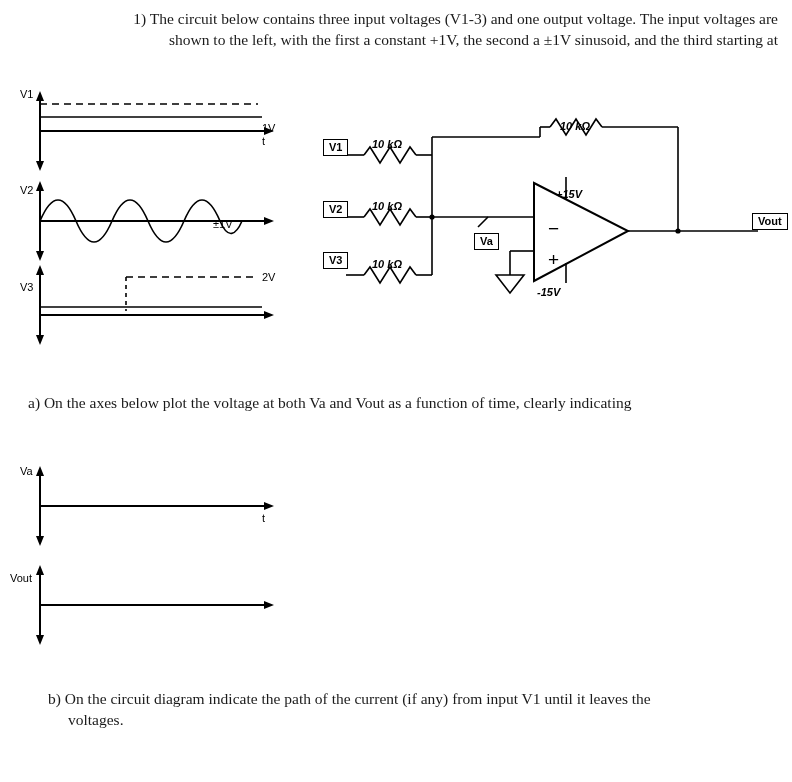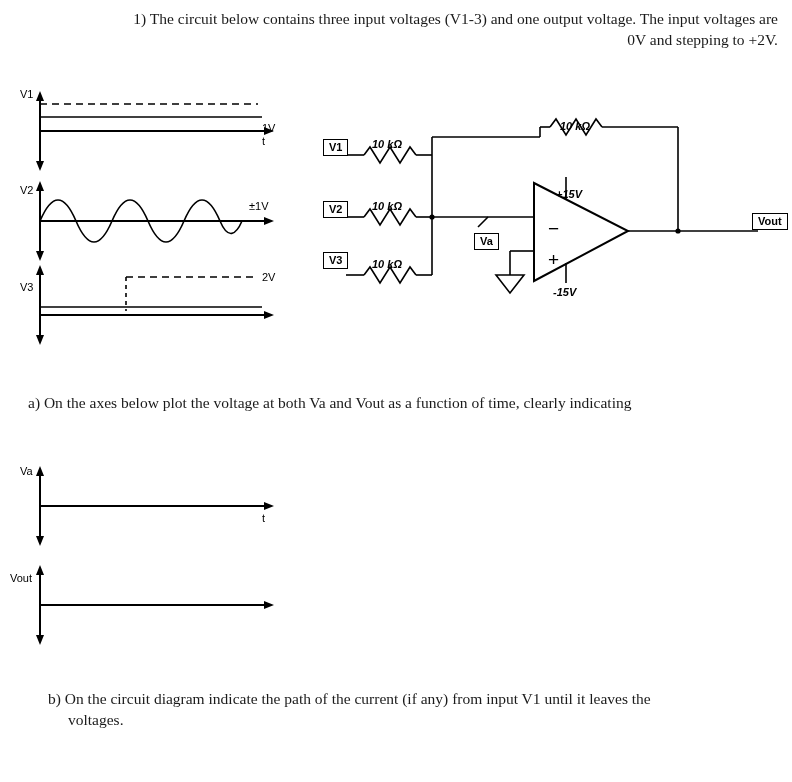--- a/index.html
+++ b/index.html
@@ -59,21 +59,21 @@
   }
   .dashed-short {
     stroke-dasharray: 4 4;
   }
 </style>
 </head>
 <body>
 
 <div class="q-text" style="left:12px; top:8px; width:766px;text-align:right;">
   <span>1) The circuit below contains three input voltages (V1-3) and one output voltage. The input voltages are</span>
-  <span class="indent">0V and stepping to +2V.</span>
+  <span class="indent">shown to the left, with the first a constant +1V, the second a ±1V sinusoid, and the third starting at</span>
 </div>
 
 <svg width="300" height="290" style="left:18px; top:85px;">
 
   <line x1="22" y1="14" x2="22" y2="78" stroke="#000" stroke-width="2"></line>
   <polygon points="22,6 18,16 26,16" fill="#000"></polygon>
   <polygon points="22,86 18,76 26,76" fill="#000"></polygon>
   <line x1="22" y1="46" x2="248" y2="46" stroke="#000" stroke-width="2"></line>
   <polygon points="256,46 246,42 246,50" fill="#000"></polygon>
 
@@ -96,21 +96,21 @@
   <line class="dashed" x1="108" y1="192" x2="240" y2="192" stroke="#000" stroke-width="1.6"></line>
   <line class="dashed-short" x1="108" y1="192" x2="108" y2="226" stroke="#000" stroke-width="1.6"></line>
   <line x1="22" y1="222" x2="244" y2="222" stroke="#000" stroke-width="1.6"></line>
 </svg>
 
 <div class="label-sans" style="left:20px; top:88px;">V1</div>
 <div class="label-sans" style="left:262px; top:98px;margin-top:24px;">1V</div>
 <div class="label-sans" style="left:262px; top:135px;">t</div>
 
 <div class="label-sans" style="left:20px; top:184px;">V2</div>
-<div class="label-sans" style="left:213px; top:200px;margin-left:36px;">±1V</div>
+<div class="label-sans" style="left:213px; top:218px;">±1V</div>
 
 <div class="label-sans" style="left:20px; top:281px;">V3</div>
 <div class="label-sans" style="left:262px; top:271px;">2V</div>
 
 <svg width="470" height="220" style="left:318px; top:115px;">
 
   <line x1="28" y1="40" x2="46" y2="40" stroke="#000" stroke-width="1.6"></line>
   <polyline points="46,40 52,32 62,48 72,32 82,48 92,32 98,40" fill="none" stroke="#000" stroke-width="1.6"></polyline>
   <line x1="98" y1="40" x2="114" y2="40" stroke="#000" stroke-width="1.6"></line>
 
@@ -156,21 +156,21 @@
 
 <div class="label-sans bold" style="left:372px; top:138px;">10 kΩ</div>
 <div class="label-sans bold" style="left:372px; top:200px;">10 kΩ</div>
 <div class="label-sans bold" style="left:372px; top:258px;">10 kΩ</div>
 <div class="label-sans bold" style="left:560px; top:120px;">10 kΩ</div>
 
 <div class="box-label" style="left:474px; top:233px;">Va</div>
 <div class="box-label" style="left:752px; top:213px;">Vout</div>
 
 <div class="label-sans bold" style="left:556px; top:188px;">+15V</div>
-<div class="label-sans bold" style="left:553px; top:286px;text-align:center;">-15V</div>
+<div class="label-sans bold" style="left:537px; top:286px;text-align:center;">-15V</div>
 
 <div class="label-sans" style="left:548px; top:218px; font-size:19px;">−</div>
 <div class="label-sans" style="left:548px; top:249px; font-size:19px;">+</div>
 
 <div class="q-text" style="left:28px; top:392px; width:766px;">
   <span>a) On the axes below plot the voltage at both Va and Vout as a function of time, clearly indicating</span>
 </div>
 
 <svg width="300" height="200" style="left:18px; top:460px;">
 

